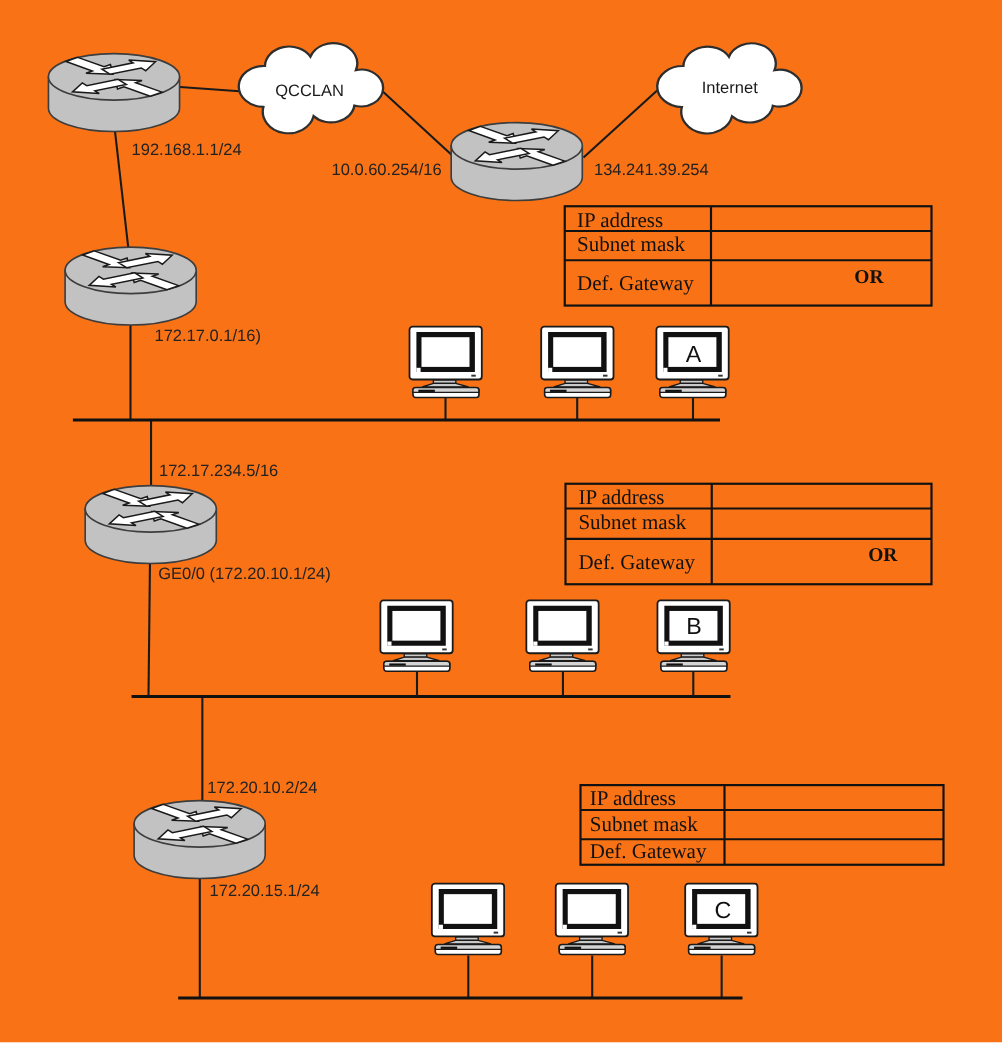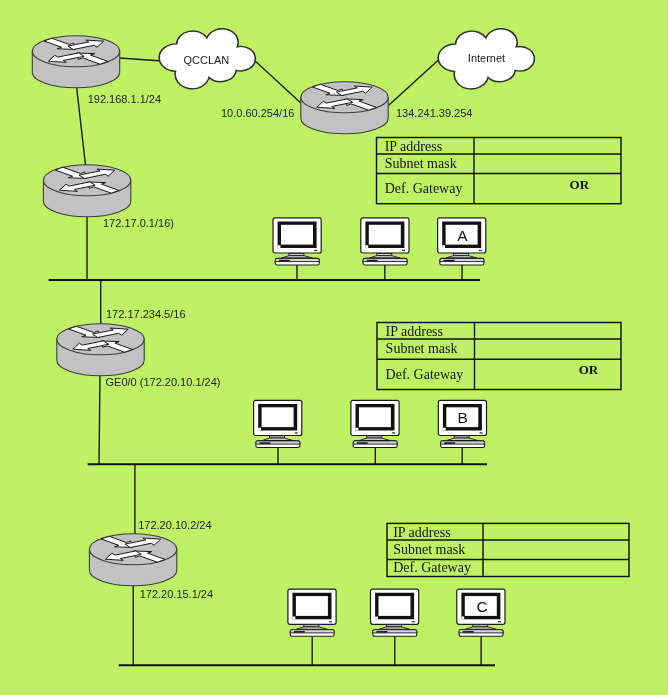--- a/index.html
+++ b/index.html
@@ -1,16 +1,16 @@
 <!DOCTYPE html>
 <html><head>
 <meta charset="utf-8">
 <style>
 html,body{margin:0;padding:0;background:#ffffff;}
-#canvas{position:relative;width:668px;height:695px;background:#bef264;overflow:hidden;filter:blur(0px);}
+#canvas{position:relative;width:668px;height:695px;background:#f97316;overflow:hidden;filter:blur(0px);}
 svg{display:block;}
 </style>
 </head>
 <body>
 <div id="canvas">
 <svg width="668" height="695" viewBox="0 0 668 695">
 <defs>
 <g id="router">
   <path d="M 0.8 16.2 L 0.8 37.2 A 43.7 15.5 0 0 0 88.2 37.2 L 88.2 16.2 Z" fill="#c2c2c2" stroke="#3d3d3d" stroke-width="1.1"></path>
   <ellipse cx="44.5" cy="16.2" rx="43.7" ry="15.5" fill="#c2c2c2" stroke="#3d3d3d" stroke-width="1.1"></ellipse>

